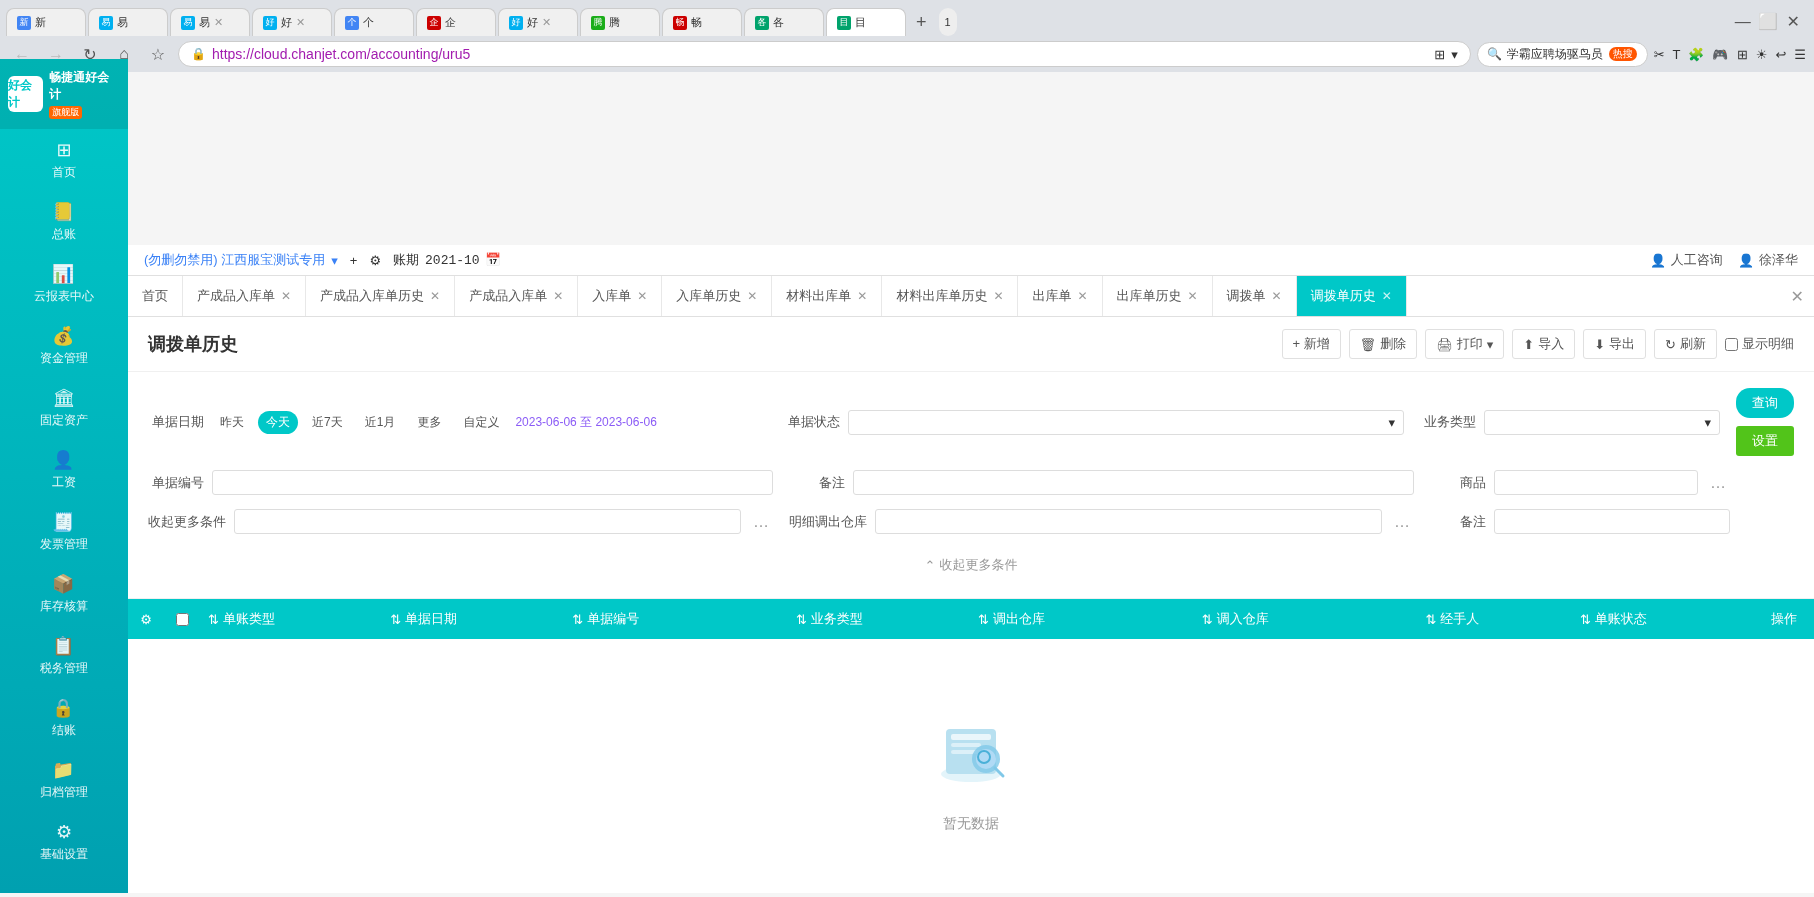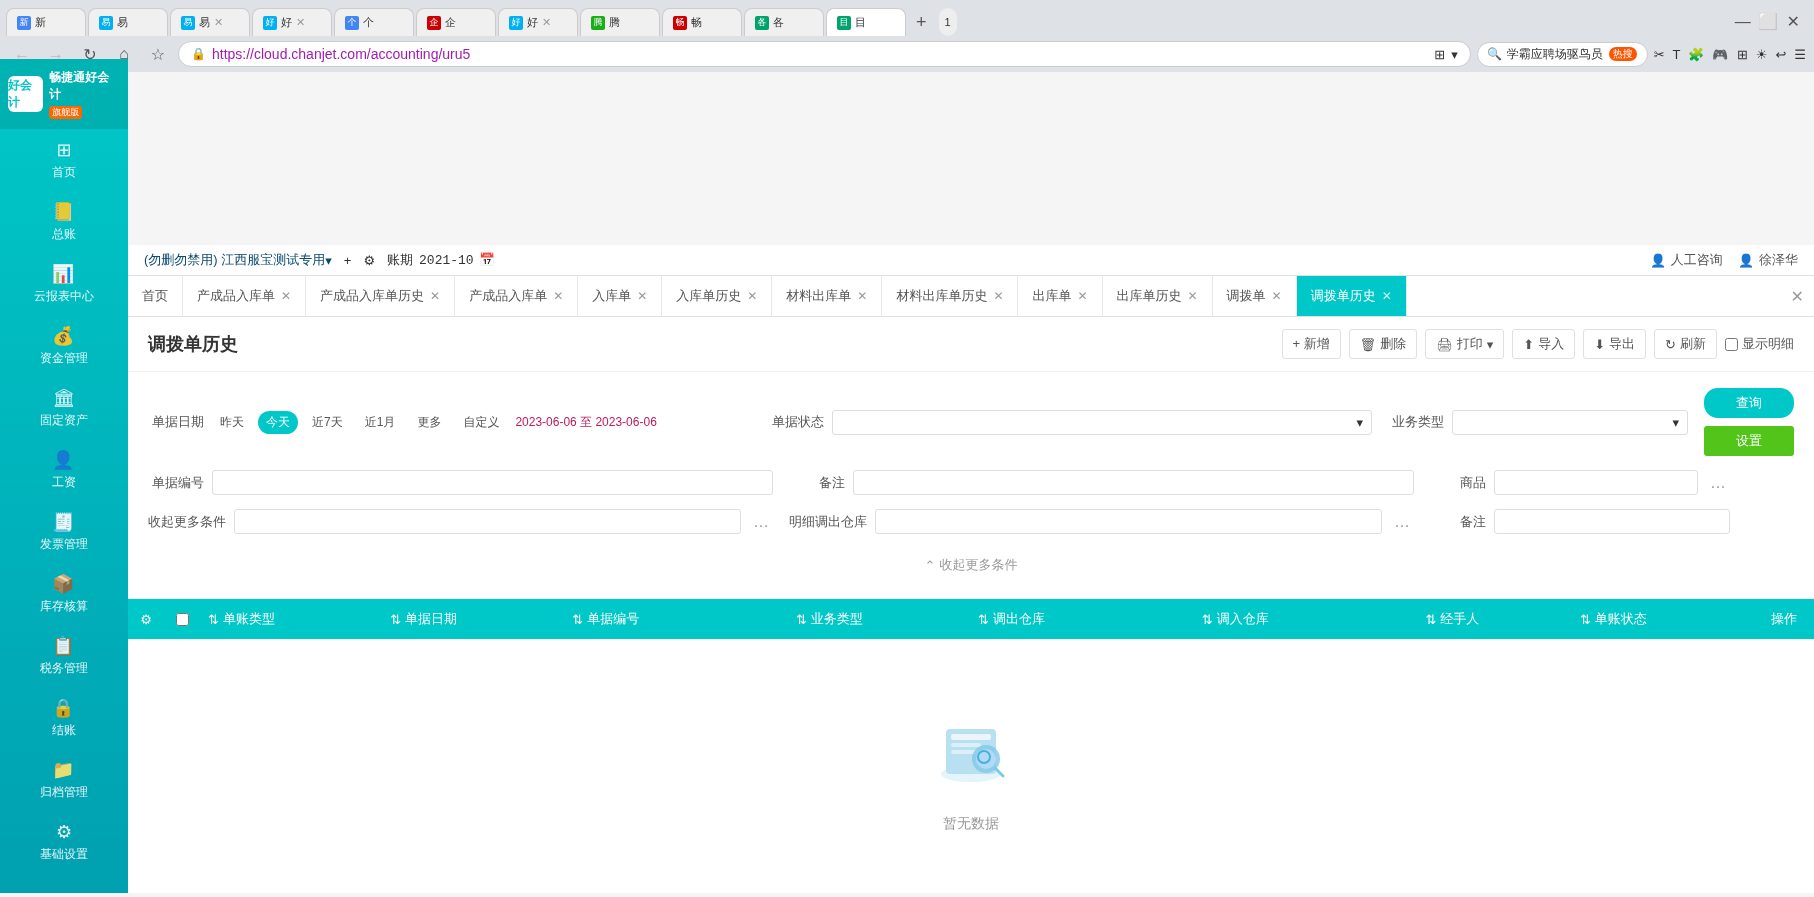--- a/index.html
+++ b/index.html
@@ -38,21 +38,21 @@
     .logo-badge { background: #ff6600; color: #fff; font-size: 9px; border-radius: 3px; padding: 0 3px; margin-top: 2px; display: inline-block; }
     .sidebar-nav { flex: 1; overflow-y: auto; }
     .sidebar-item { display: flex; flex-direction: column; align-items: center; padding: 10px 4px; cursor: pointer; font-size: 12px; color: rgba(255,255,255,0.9); }
     .sidebar-item .icon { font-size: 18px; margin-bottom: 3px; }
 
     
     .main-content { flex: 1; display: flex; flex-direction: column; overflow: hidden; }
 
     
     .top-bar { background: #fff; border-bottom: 1px solid #e0e0e0; padding: 6px 16px; display: flex; align-items: center; gap: 12px; }
-    .company-selector { display: flex; align-items: center; cursor: pointer; color: #0c4a6e; font-size: 13px; }
+    .company-selector { display: flex; align-items: center; gap: 6px; cursor: pointer; color: #3b82f6; font-size: 13px; }
     .period-selector { display: flex; align-items: center; gap: 6px; font-size: 13px; color: #333; font-family: Liberation Mono, monospace; }
     .top-bar-right { margin-left: auto; display: flex; align-items: center; gap: 16px; }
     .service-btn { color: #555; font-size: 13px; display: flex; align-items: center; gap: 4px; cursor: pointer; }
     .user-btn { color: #555; font-size: 13px; display: flex; align-items: center; gap: 4px; cursor: pointer; }
 
     
     .tab-bar { background: #fff; border-bottom: 1px solid #e0e0e0; display: flex; align-items: center; overflow-x: auto; flex-shrink: 0; }
     .page-tab { display: flex; align-items: center; padding: 0 14px; height: 40px; font-size: 13px; color: #555; cursor: pointer; white-space: nowrap; border-right: 1px solid #e8e8e8; gap: 6px; }
     .page-tab.active { background: #00c8c8; color: #fff; }
     .page-tab .tab-x { color: #999; font-size: 12px; }
@@ -68,28 +68,28 @@
     .checkbox-label { display: flex; align-items: center; gap: 4px; font-size: 13px; color: #555; cursor: pointer; }
 
     
     .filter-section { padding: 16px 20px; border-bottom: 1px solid #f0f0f0; }
     .filter-row { display: flex; align-items: center; gap: 16px; margin-bottom: 14px; }
     .filter-group { display: flex; align-items: center; gap: 8px; flex: 1; }
     .filter-label { font-size: 13px; color: #555; white-space: nowrap; min-width: 56px; text-align: right; }
     .date-filters { display: flex; align-items: center; gap: 6px; }
     .date-btn { padding: 3px 8px; border-radius: 3px; font-size: 12px; cursor: pointer; color: #555; }
     .date-btn.active { background: #00c8c8; color: #fff; border-radius: 12px; }
-    .date-range { font-size: 12px; color: #be185d; }
+    .date-range { font-size: 12px; color: #8b5cf6; }
     .filter-input { flex: 1; border: 1px solid #ddd; border-radius: 3px; padding: 4px 8px; font-size: 13px; color: #333; outline: none; }
     .filter-select { flex: 1; border: 1px solid #ddd; border-radius: 3px; padding: 4px 8px; font-size: 13px; color: #333; background: #fff; display: flex; align-items: center; justify-content: space-between; cursor: pointer; }
     .ellipsis-btn { color: #999; cursor: pointer; font-size: 16px; padding: 0 4px; }
 
     
     .query-btn { background: #00c8c8; color: #fff; border: none; border-radius: 14px; padding: 6px 16px; font-size: 13px; cursor: pointer; }
-    .settings-btn { background: #52c41a; color: #fff; border: none; border-radius: 3px; padding: 6px 32px; font-size: 13px; cursor: pointer; margin-top: 4px; }
+    .settings-btn { background: #52c41a; color: #fff; border: none; border-radius: 3px; padding: 6px 16px; font-size: 13px; cursor: pointer; margin-top: 4px; }
 
     
     .table-section { padding: 0; }
     .table-header { background: #00c8c8; display: flex; align-items: center; color: #fff; font-size: 13px; min-height: 40px; }
     .th-cell { padding: 10px 8px; display: flex; align-items: center; gap: 4px; cursor: pointer; white-space: nowrap; }
     .gear-th { width: 36px; justify-content: center; flex-shrink: 0; }
     .checkbox-th { width: 36px; justify-content: center; flex-shrink: 0; }
     .th-type { flex: 1.2; }
     .th-date { flex: 1.2; }
     .th-no { flex: 1.5; }

